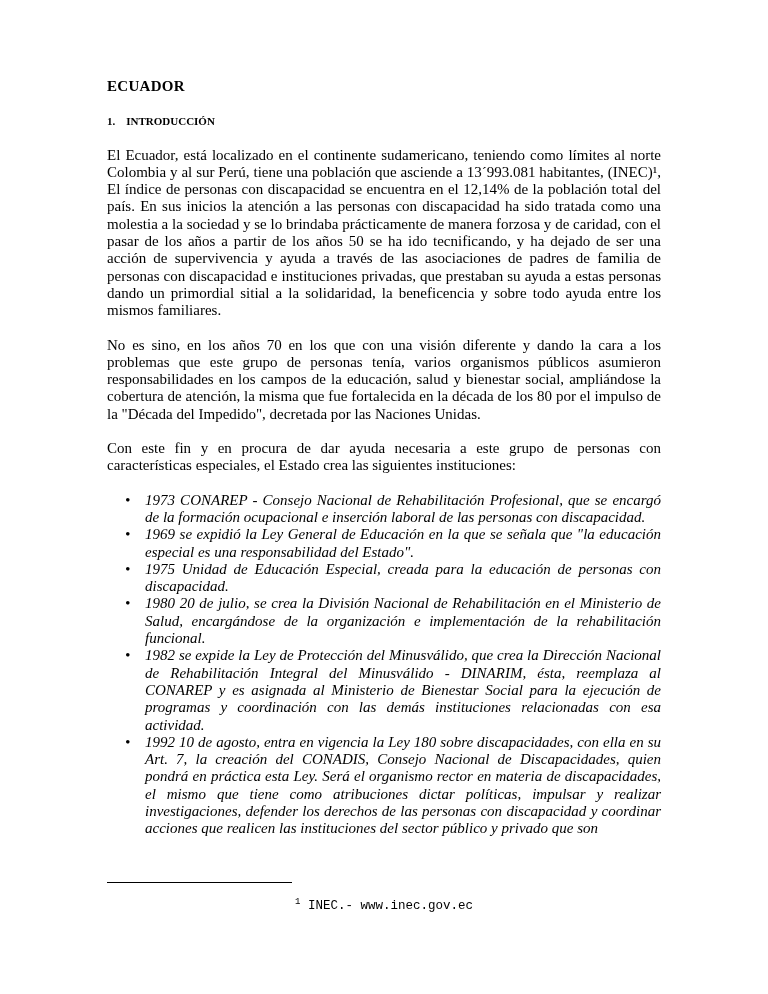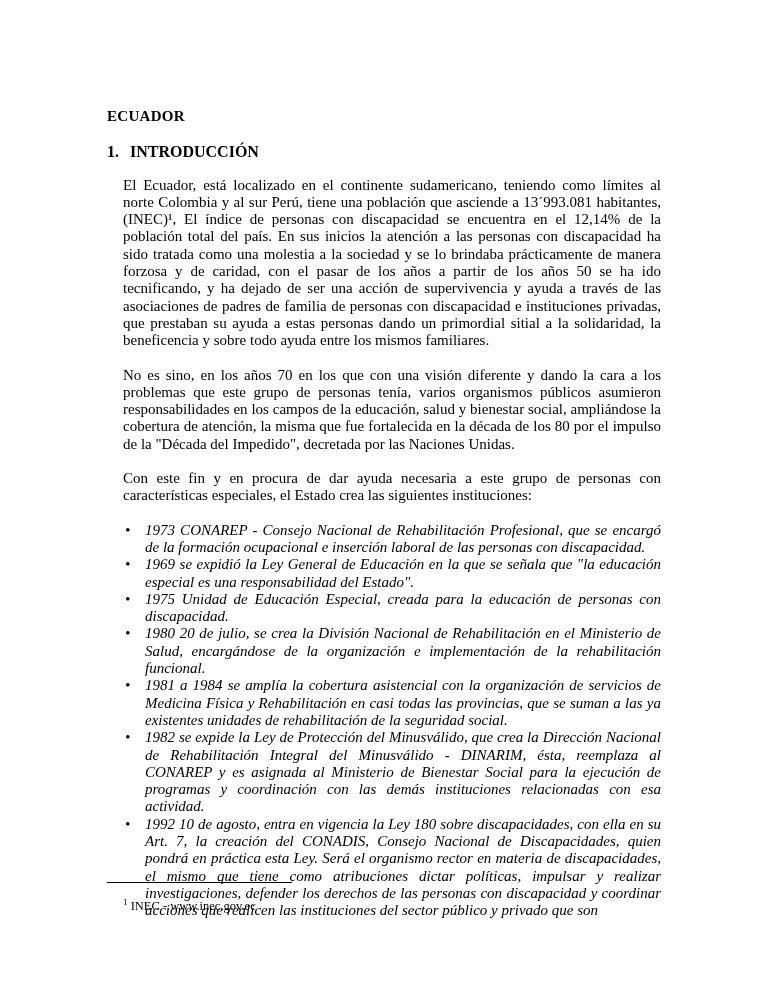--- a/index.html
+++ b/index.html
@@ -6,44 +6,44 @@
     margin: 0;
     padding: 0;
     background: #ffffff;
   }
   .page {
     position: relative;
     width: 768px;
     height: 994px;
     background: #ffffff;
     box-sizing: border-box;
-    padding: 108px 107px 0 107px;
+    padding: 78px 107px 0 107px;
     font-family: "Liberation Serif", "DejaVu Serif", serif;
     font-size: 15px;
     line-height: 17.3px;
     color: #000000;
     overflow: hidden;
   }
   .country-heading {
     font-size: 15px;
     font-weight: bold;
     margin: 0 0 18px 0;
     letter-spacing: 0.3px;
   }
   .section-heading {
-    font-size: 16px;
+    font-size: 11px;
     font-weight: bold;
     margin: 0 0 16px 0;
   }
   .section-heading .sec-num {
     display: inline-block;
     margin-right: 11px;
   }
   .body-par {
-    margin: 0 0 17px 16px;
+    margin: 0 0 17px 0;
     text-align: justify;
   }
   ul.inst-list {
     margin: 0;
     padding: 0 0 0 38px;
     list-style: none;
     font-style: italic;
   }
   ul.inst-list li {
     position: relative;
@@ -66,21 +66,22 @@
   .footnote-rule {
     width: 185px;
     height: 0;
     border-top: 1px solid #000000;
     margin-bottom: 6px;
   }
   .footnote-text {
     font-size: 12.5px;
     line-height: 15px;
     margin: 16px;
-    text-align: left;
+    text-align: center;
+    font-family: Liberation Mono, monospace;
   }
   .footnote-text sup {
     font-size: 9px;
     vertical-align: super;
     line-height: 0;
   }
 </style>
 </head>
 <body>
 
@@ -96,21 +97,20 @@
 
   <p class="body-par">No es sino, en los años 70 en los que con una visión diferente y dando la cara a los problemas que este grupo de personas tenía, varios organismos públicos asumieron responsabilidades en los campos de la educación, salud y bienestar social, ampliándose la cobertura de atención, la misma que fue fortalecida en la década de los 80 por el impulso de la "Década del Impedido", decretada por las Naciones Unidas.</p>
 
   <p class="body-par">Con este fin y en procura de dar ayuda necesaria a este grupo de personas con características especiales, el Estado crea las siguientes instituciones:</p>
 
   <ul class="inst-list">
     <li>1973 CONAREP - Consejo Nacional de Rehabilitación Profesional, que se encargó de la formación ocupacional e inserción laboral de las personas con discapacidad.</li>
     <li>1969 se expidió la Ley General de Educación en la que se señala que "la educación especial es una responsabilidad del Estado".</li>
     <li>1975 Unidad de Educación Especial, creada para la educación de personas con discapacidad.</li>
     <li>1980 20 de julio, se crea la División Nacional de Rehabilitación en el Ministerio de Salud, encargándose de la organización e implementación de la rehabilitación funcional.</li>
-    <li>1981 a 1984 se amplía la cobertura asistencial con la organización de servicios de Medicina Física y Rehabilitación en casi todas las provincias, que se suman a las ya existentes unidades de rehabilitación de la seguridad social.</li>
     <li>1982 se expide la Ley de Protección del Minusválido, que crea la Dirección Nacional de Rehabilitación Integral del Minusválido - DINARIM, ésta, reemplaza al CONAREP y es asignada al Ministerio de Bienestar Social para la ejecución de programas y coordinación con las demás instituciones relacionadas con esa actividad.</li>
     <li>1992 10 de agosto, entra en vigencia la Ley 180 sobre discapacidades, con ella en su Art. 7, la creación del CONADIS, Consejo Nacional de Discapacidades, quien pondrá en práctica esta Ley. Será el organismo rector en materia de  discapacidades, el mismo que tiene como atribuciones dictar políticas, impulsar y realizar investigaciones, defender los derechos de las personas con discapacidad y coordinar acciones que realicen las instituciones del sector público y privado que son</li>
   </ul>
 
   <div class="footnote-area">
     <div class="footnote-rule"></div>
     <p class="footnote-text"><sup>1</sup> <span>INEC.- www.inec.gov.ec</span></p>
   </div>
 
 </div>

